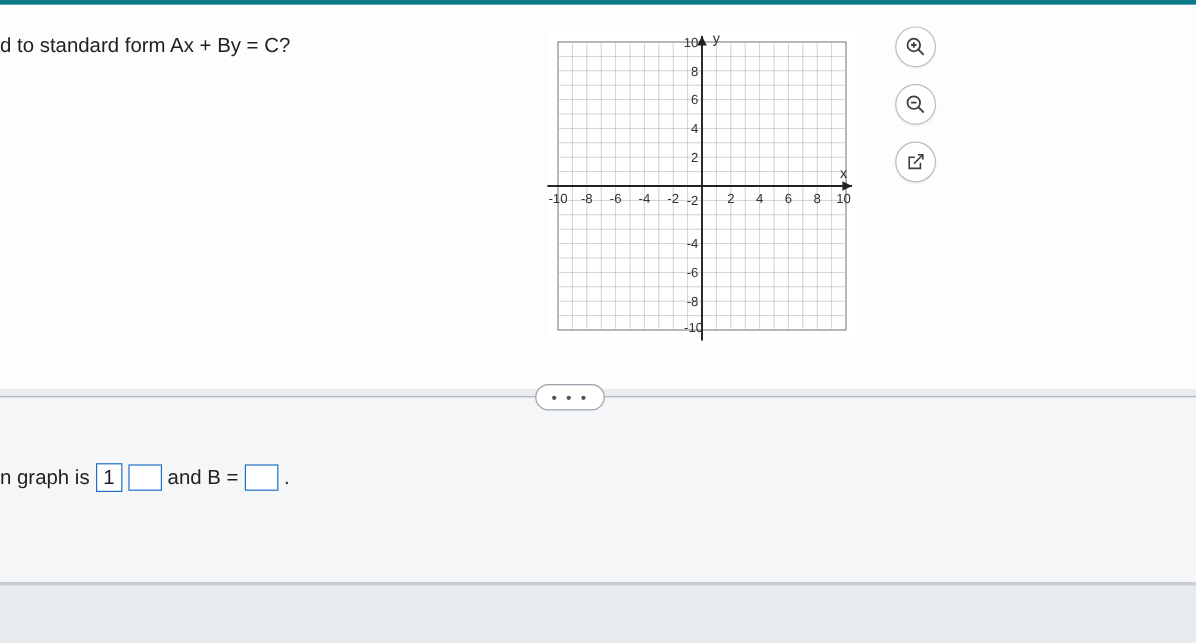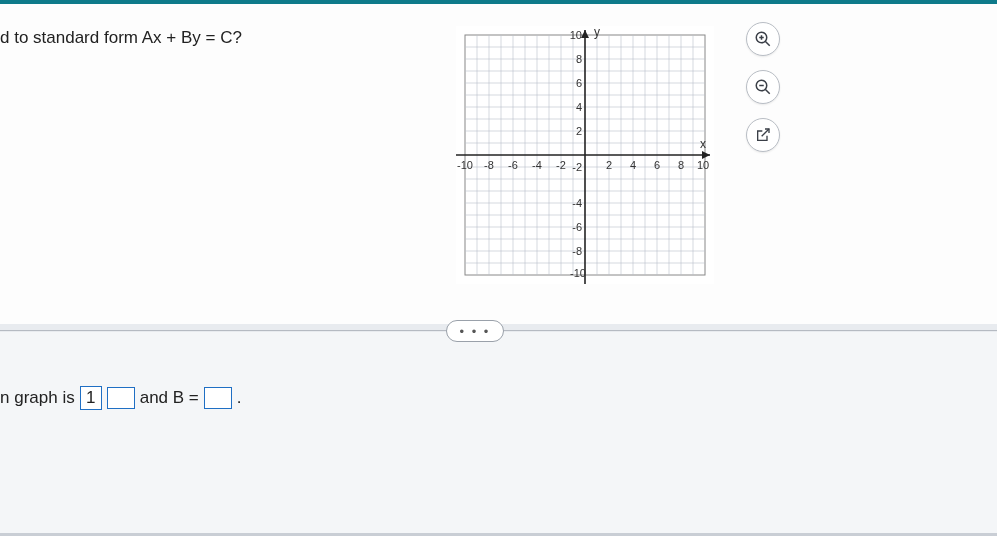--- a/index.html
+++ b/index.html
@@ -91,21 +91,21 @@
     left: 0;
     width: 100%;
     height: 1px;
     background: #b5bac2;
   }
   .lower {
     position: absolute;
     top: 332px;
     left: 0;
     width: 100%;
-    height: 204px;
+    height: 156px;
     background: #f4f6f8;
     border-bottom: 3px solid #c9ced5;
     padding-left: 12px;
   }
   .answer-line {
     position: absolute;
     top: 54px;
     left: 0;
     font-size: 17px;
     color: #222;

